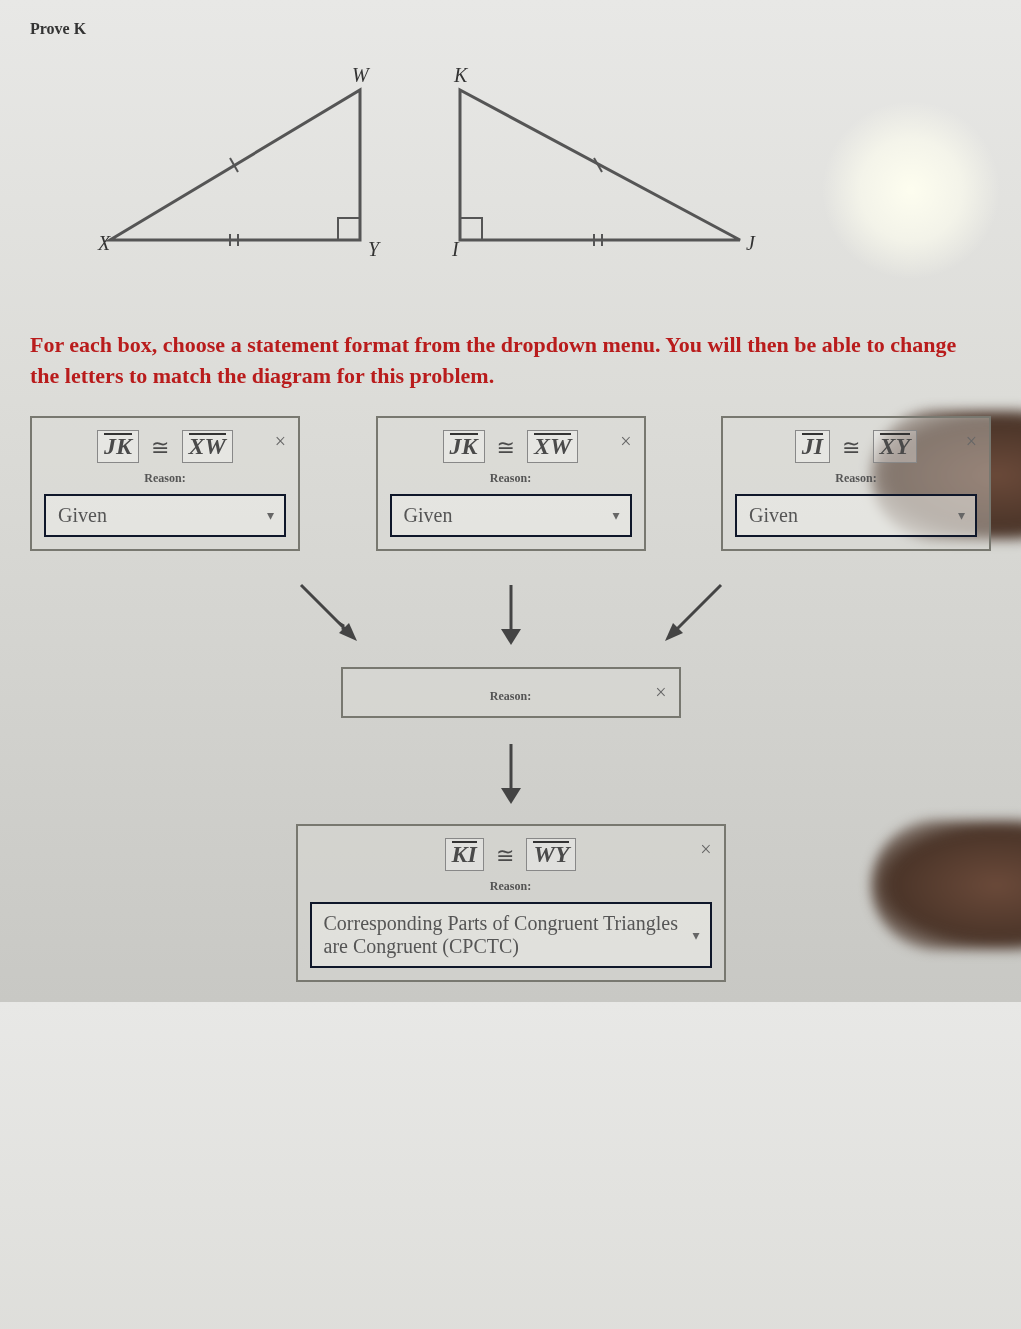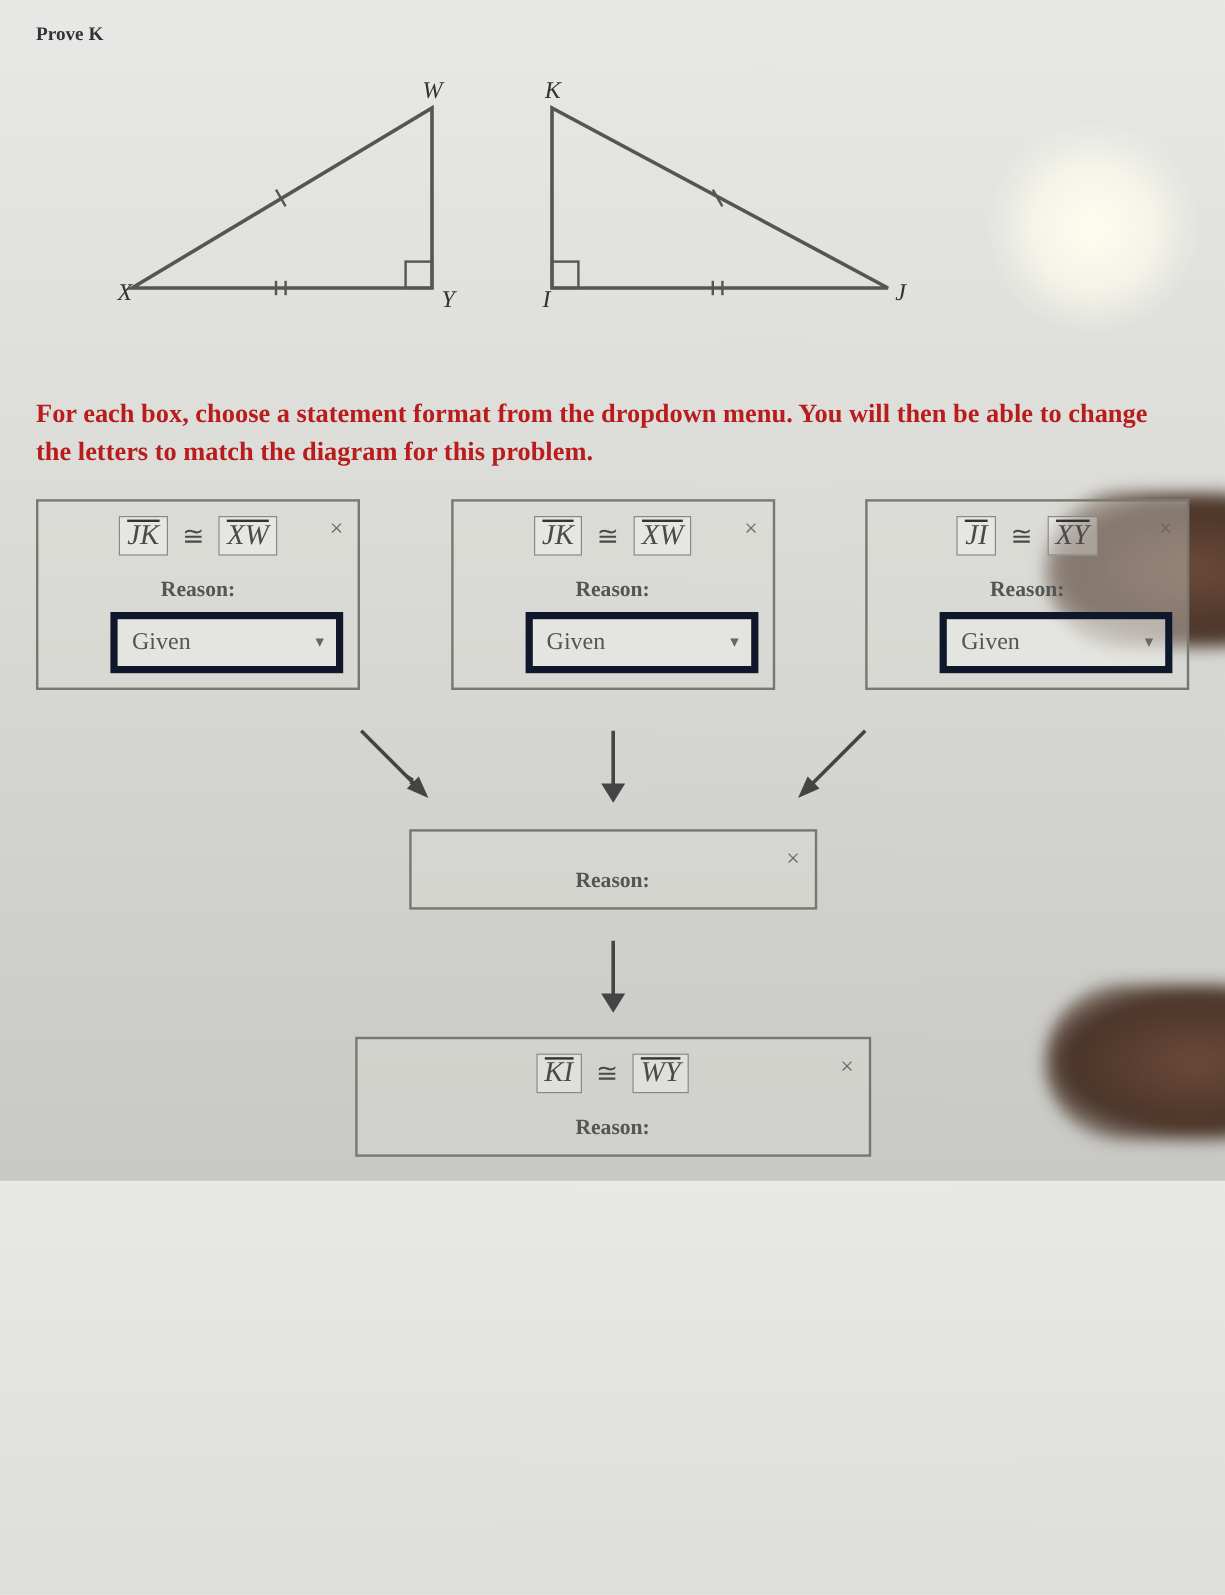--- a/index.html
+++ b/index.html
@@ -73,21 +73,21 @@
     font-style: italic;
     position: relative;
   }
   .seg {
     display: inline-block;
     border: 1px solid #888;
     padding: 2px 6px;
     background: rgba(255,255,255,0.3);
     position: relative;
     font-style: italic;
-    font-weight: normal;
+    font-weight: bold;
   }
   .seg .overline {
     position: absolute;
     top: 2px;
     left: 6px;
     right: 6px;
     height: 2px;
     background: #333;
   }
   .cong {
@@ -107,35 +107,34 @@
     position: absolute;
     top: 12px;
     right: 12px;
     font-size: 20px;
     color: #666;
     font-style: normal;
     cursor: pointer;
   }
   .reason-lbl {
     text-align: center;
-    font-size: 18px;
+    font-size: 12px;
     font-weight: bold;
     color: #555;
-    margin-top: 18px;
+    margin-top: 8px;
   }
   .reason-select {
-    border: 6px solid #0f172a;
+    border: 2px solid #0f172a;
     background: rgba(240,240,236,0.5);
     padding: 8px 12px;
     margin-top: 8px;
     font-size: 20px;
     color: #555;
     position: relative;
     cursor: pointer;
-    margin-left: 48px;
   }
   .reason-select::after {
     content: "▾";
     position: absolute;
     right: 10px;
     top: 50%;
     transform: translateY(-50%);
     font-size: 14px;
     color: #666;
   }
@@ -264,13 +263,14 @@
 </div>
 
 <div class="statement-box wider">
   <span class="close-x">×</span>
   <div class="stmt-line">
     <span class="seg"><span class="overline"></span><span>KI</span></span>
     <span class="cong">≅</span>
     <span class="seg"><span class="overline"></span><span>WY</span></span>
   </div>
   <div class="reason-lbl">Reason:</div>
+  <div class="reason-select">Corresponding Parts of Congruent Triangles are Congruent (CPCTC)</div>
 </div>
 
 </body></html>

